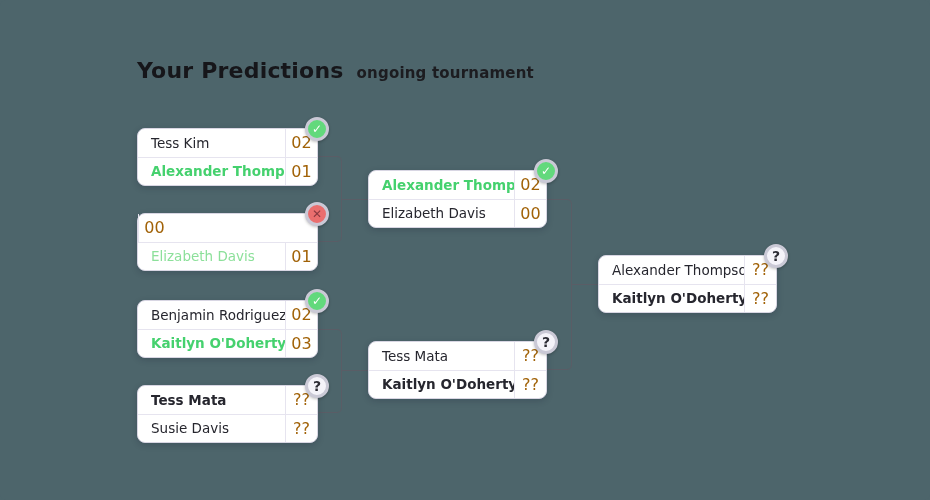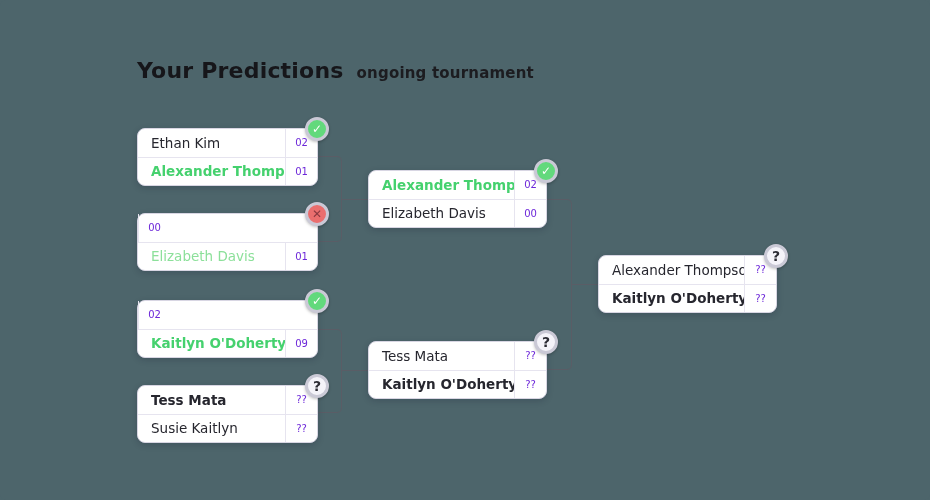--- a/index.html
+++ b/index.html
@@ -41,21 +41,21 @@
   .row + .row{border-top:1px solid #e6e4ef;}
   .pname{
     flex:1;padding:0 13px;
     font-size:13.5px;color:#26262e;
     white-space:nowrap;overflow:hidden;
   }
   .pscore{
     width:31px;align-self:stretch;flex:none;
     border-left:1px solid #e6e4ef;
     display:flex;align-items:center;justify-content:center;
-    font-size:10px;color:#6d28d9;
+    font-size:16px;color:#a16207;
   }
   
   .row.green-bold .pname{color:#45d16e;font-weight:700;}
   .row.green-light .pname{color:#8ce09a;}
   .row.red-bold .pname{color:#e25e64;font-weight:700;}
   .row.bold .pname{font-weight:700;}
   
   .badge{
     position:absolute;top:-12px;right:-12px;
     width:18px;height:18px;border-radius:50%;
@@ -92,21 +92,21 @@
 
   <div class="bracket" style="left:318px;top:156px;width:24px;height:86px;"></div>
   <div class="stub" style="left:342px;top:199px;width:26px;"></div>
   <div class="bracket" style="left:318px;top:329px;width:24px;height:84px;"></div>
   <div class="stub" style="left:342px;top:370px;width:26px;"></div>
   <div class="bracket" style="left:547px;top:199px;width:25px;height:171px;"></div>
   <div class="stub" style="left:572px;top:284px;width:26px;"></div>
 
   <div class="card" style="left:137px;top:128px;width:181px;">
     <div class="row normal">
-      <span class="pname">Ethan Kim</span>
+      <span class="pname">Tess Kim</span>
       <span class="pscore">02</span>
     </div>
     <div class="row green-bold">
       <span class="pname">Alexander Thompson</span>
       <span class="pscore">01</span>
     </div>
     <div class="badge check">✓</div>
   </div>
 
   <div class="card" style="left:137px;top:213px;width:181px;">
@@ -115,36 +115,37 @@
     </div>
     <div class="row green-light">
       <span class="pname">Elizabeth Davis</span>
       <span class="pscore">01</span>
     </div>
     <div class="badge cross">✕</div>
   </div>
 
   <div class="card" style="left:137px;top:300px;width:181px;">
     <div class="row normal">
+      <span class="pname">Benjamin Rodriguez</span>
       <span class="pscore">02</span>
     </div>
     <div class="row green-bold">
       <span class="pname">Kaitlyn O'Doherty</span>
-      <span class="pscore">09</span>
+      <span class="pscore">03</span>
     </div>
     <div class="badge check">✓</div>
   </div>
 
   <div class="card" style="left:137px;top:385px;width:181px;">
     <div class="row bold">
       <span class="pname">Tess Mata</span>
       <span class="pscore">??</span>
     </div>
     <div class="row normal">
-      <span class="pname">Susie Kaitlyn</span>
+      <span class="pname">Susie Davis</span>
       <span class="pscore">??</span>
     </div>
     <div class="badge question">?</div>
   </div>
 
   <div class="card" style="left:368px;top:170px;width:179px;">
     <div class="row green-bold">
       <span class="pname">Alexander Thompson</span>
       <span class="pscore">02</span>
     </div>

